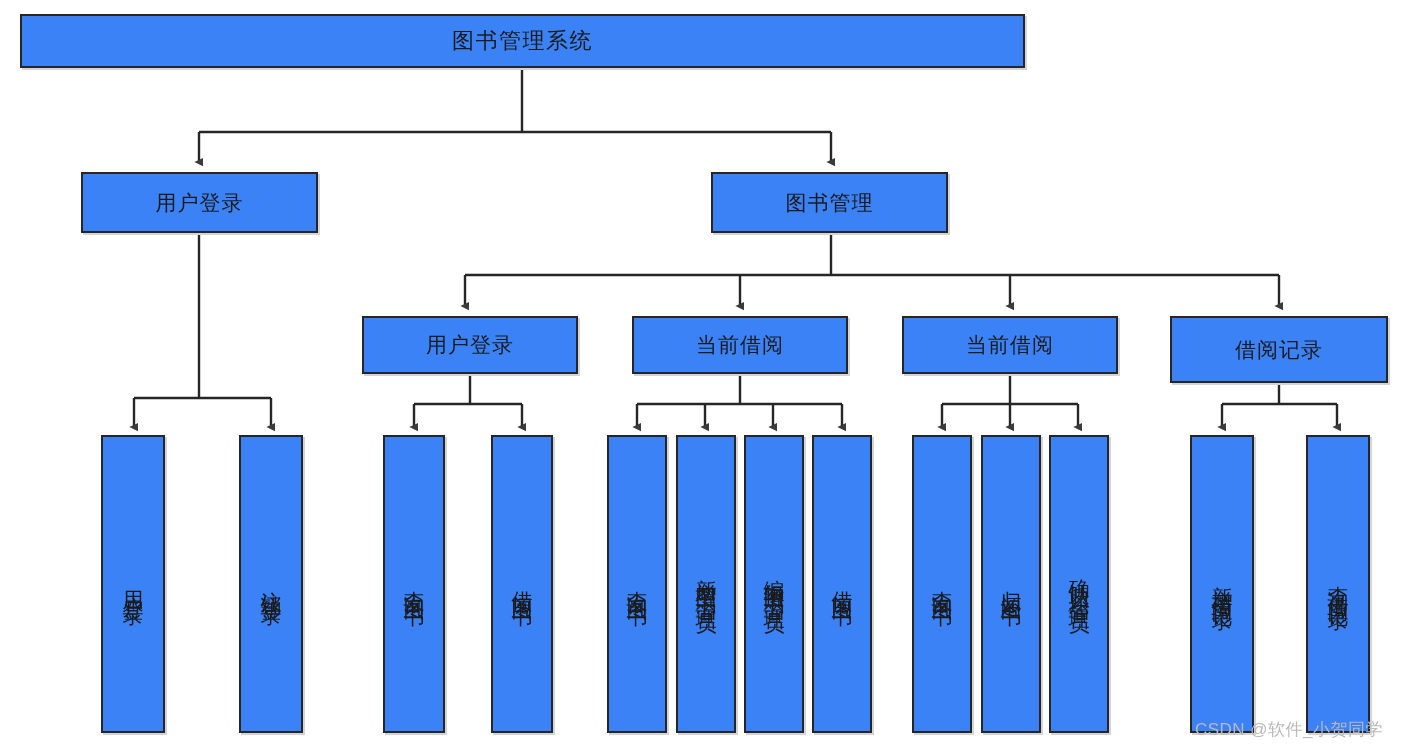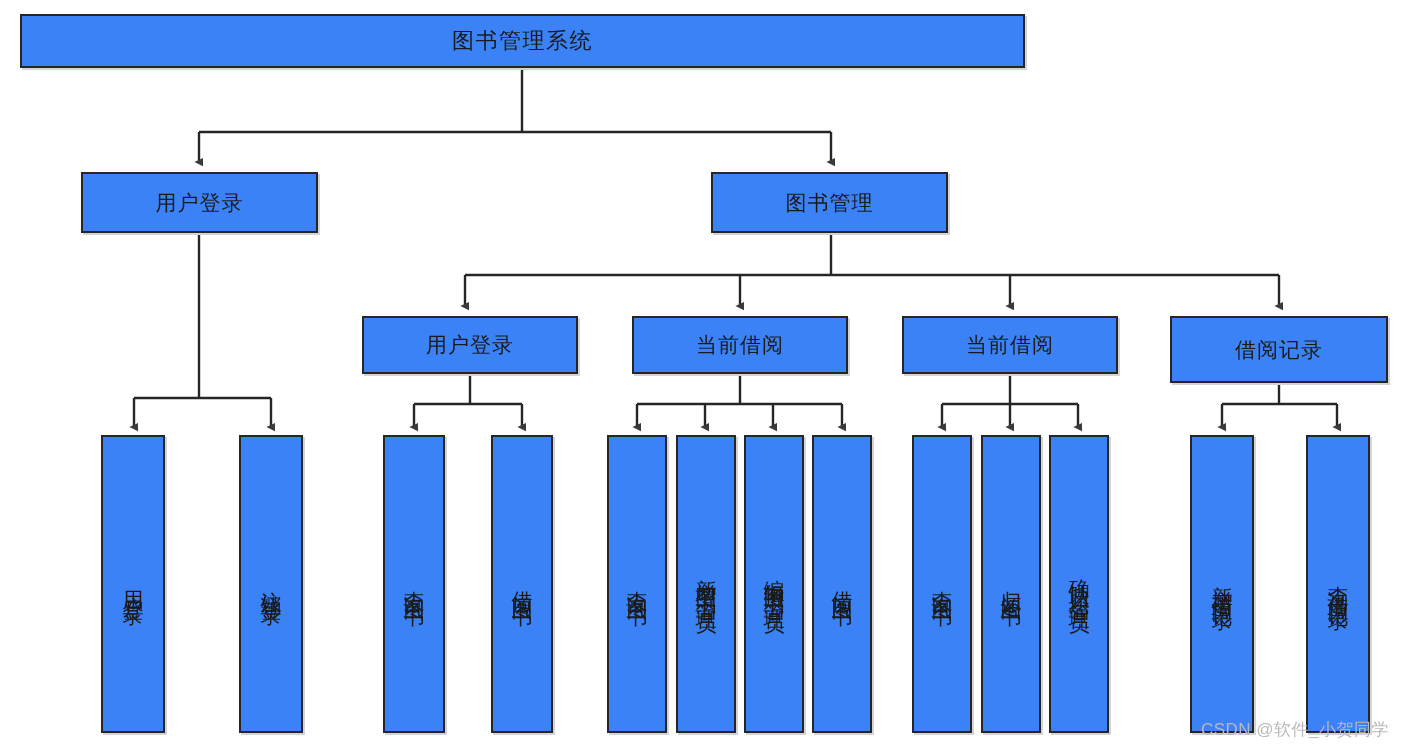--- a/index.html
+++ b/index.html
@@ -58,21 +58,21 @@
     text-align: center;
     padding: 4px 0;
   }
   .node-v span {
     writing-mode: vertical-rl;
     text-orientation: upright;
     display: block;
   }
   .watermark {
     position: absolute;
-    right: 16px;
+    right: 22px;
     bottom: 6px;
     font-size: 17px;
     color: #b9b9b9;
     white-space: nowrap;
     letter-spacing: 0.5px;
     margin-left: 48px;
   }
 </style>
 </head>
 <body>

